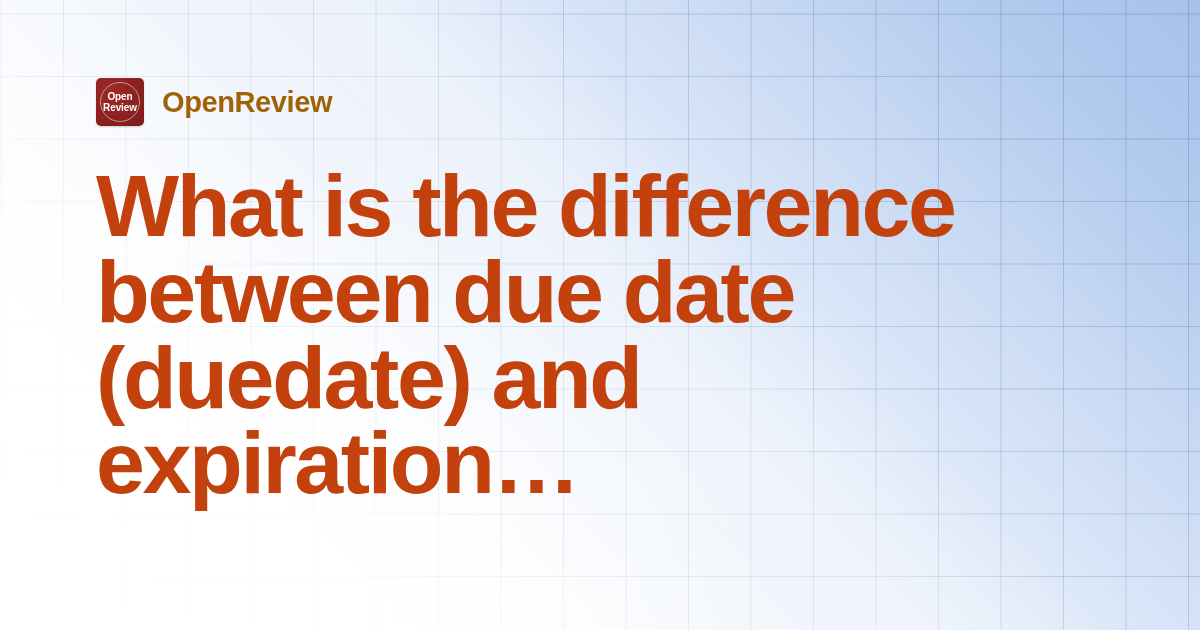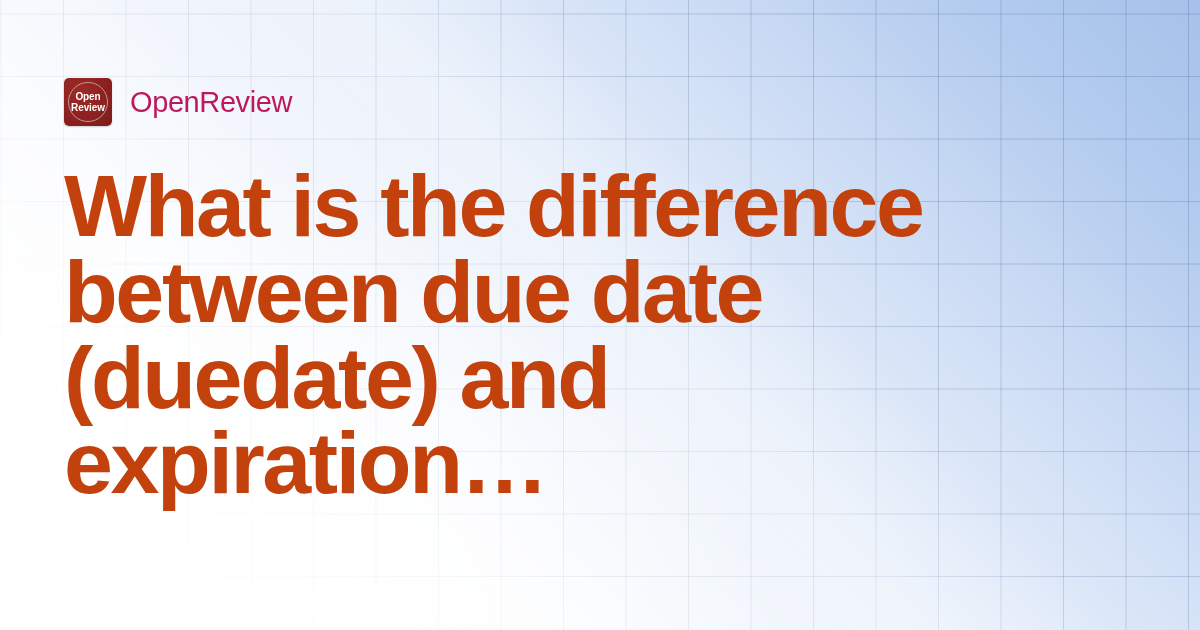--- a/index.html
+++ b/index.html
@@ -85,21 +85,21 @@
       linear-gradient(48deg,
         rgba(255,255,255,0) 40%,
         rgba(255,255,255,0.30) 52%,
         rgba(255,255,255,0) 63%);
     pointer-events:none;
   }
 
   
   .content {
     position:absolute;
-    left:64px;
+    left:96px;
     top:0;
     right:60px;
     height:100%;
   }
 
   
   .brand {
     position:absolute;
     left:0;
     top:78px;
@@ -139,24 +139,24 @@
     text-align:center;
     color:#ffffff;
     font-family:"Liberation Sans", sans-serif;
     font-weight:700;
     font-size:10px;
     line-height:11px;
     letter-spacing:-0.1px;
   }
 
   .brand-name {
-    color:#be185d;
+    color:#a16207;
     font-family:"Liberation Sans", sans-serif;
     font-size:29px;
-    font-weight:400;
+    font-weight:700;
     letter-spacing:-0.4px;
     line-height:1;
     white-space:nowrap;
   }
 
   
   .headline {
     position:absolute;
     left:0;
     top:163px;

